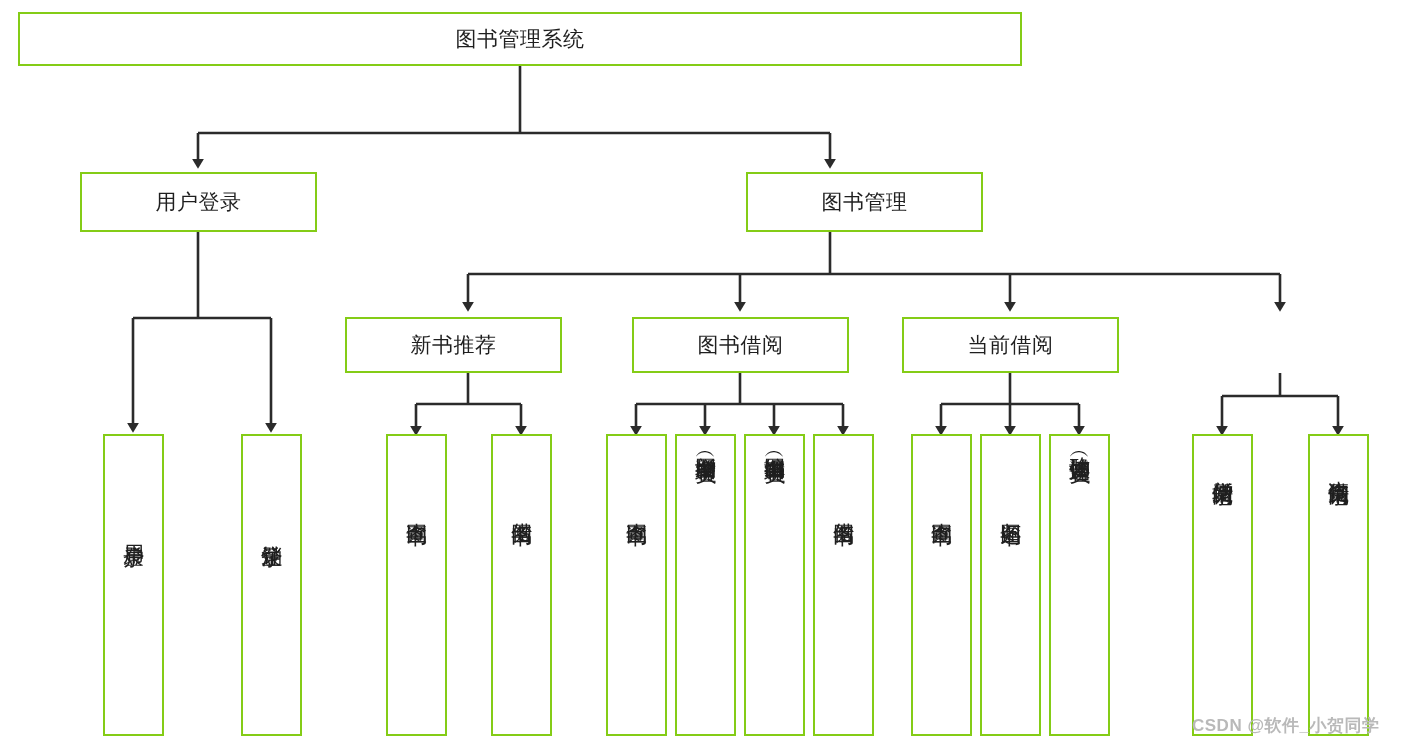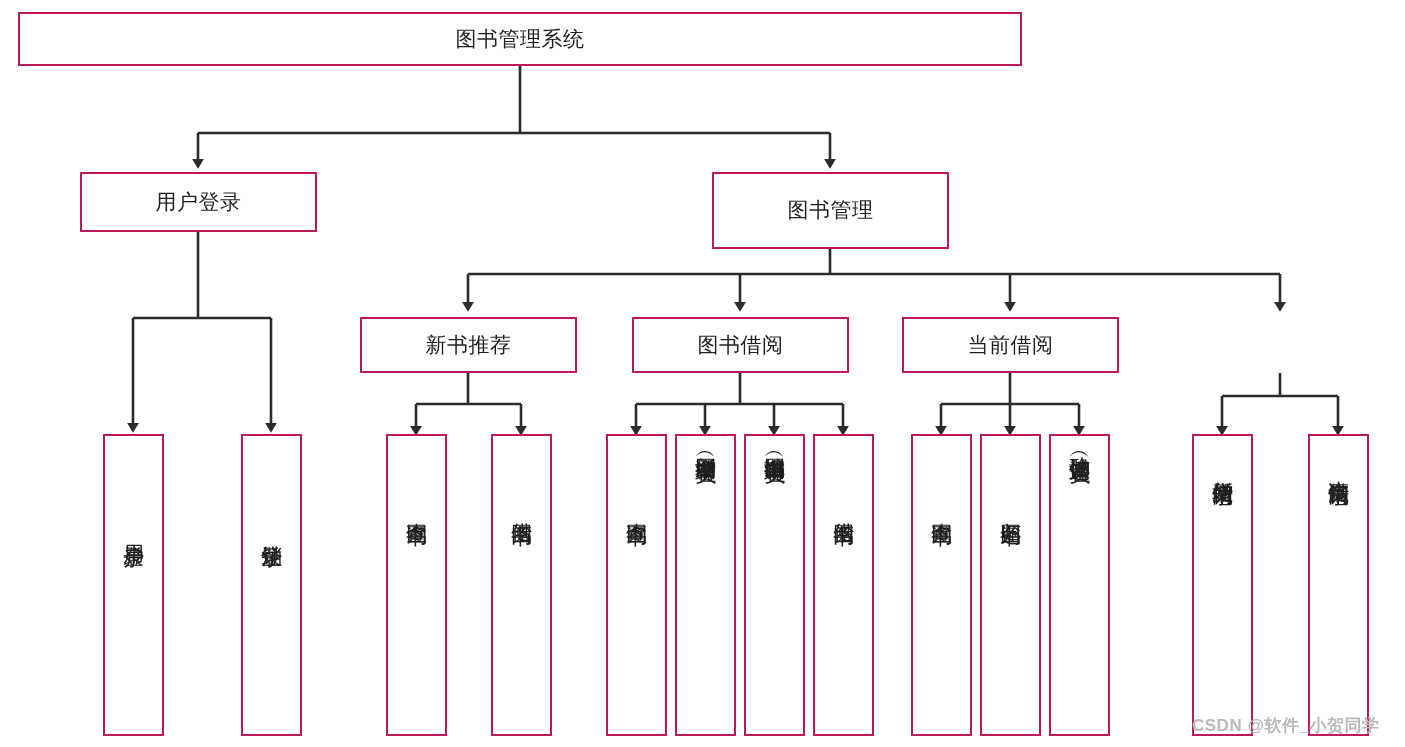--- a/index.html
+++ b/index.html
@@ -22,21 +22,21 @@
     position: absolute;
     left: 0;
     top: 0;
     width: 1405px;
     height: 747px;
     pointer-events: none;
   }
   .node {
     position: absolute;
     box-sizing: border-box;
-    border: 2px solid #be185d;
+    border: 2px solid #84cc16;
     background: #ffffff;
     display: flex;
     align-items: center;
     justify-content: center;
     text-align: center;
   }
   .node .lbl {
     font-size: 21px;
     line-height: 1.18;
     letter-spacing: 0.5px;
@@ -124,25 +124,25 @@
     </g>
   </svg>
 
   <div class="node h-node" style="left:18px; top:12px; width:1004px; height:54px;">
     <span class="lbl">图书管理系统</span>
   </div>
 
   <div class="node h-node" style="left:80px; top:172px; width:237px; height:60px;">
     <span class="lbl">用户登录</span>
   </div>
-  <div class="node h-node" style="left:712px; top:172px; width:237px; height:77px;">
+  <div class="node h-node" style="left:746px; top:172px; width:237px; height:60px;">
     <span class="lbl">图书管理</span>
   </div>
 
-  <div class="node h-node" style="left:360px; top:317px; width:217px; height:56px;">
+  <div class="node h-node" style="left:345px; top:317px; width:217px; height:56px;">
     <span class="lbl">新书推荐</span>
   </div>
   <div class="node h-node" style="left:632px; top:317px; width:217px; height:56px;">
     <span class="lbl">图书借阅</span>
   </div>
   <div class="node h-node" style="left:902px; top:317px; width:217px; height:56px;">
     <span class="lbl">当前借阅</span>
   </div>
 
   <div class="node v-node" style="left:103px; top:434px; width:61px; height:302px; padding-top:92px;">

